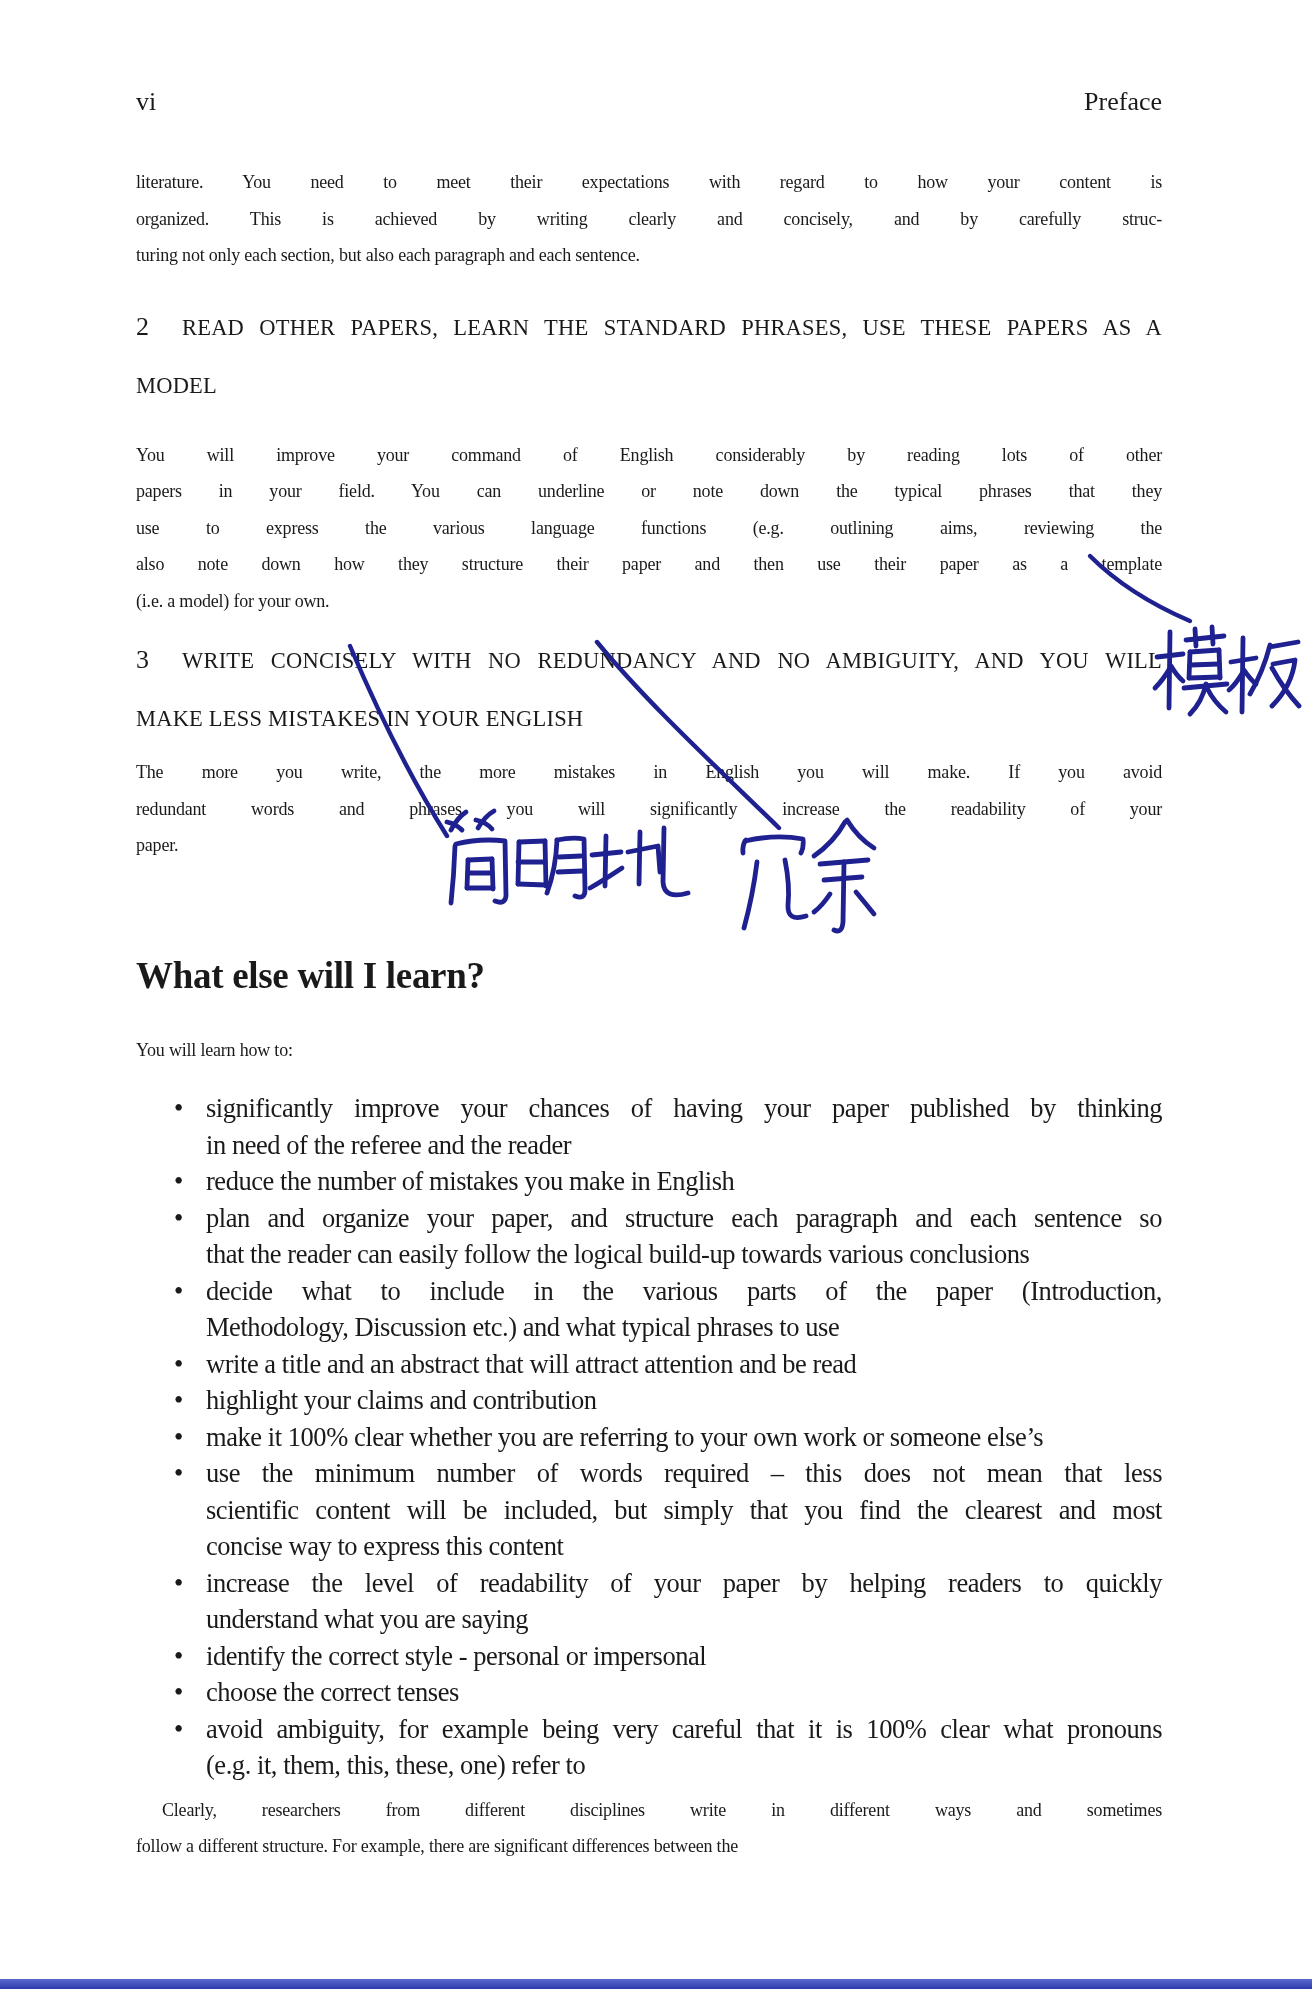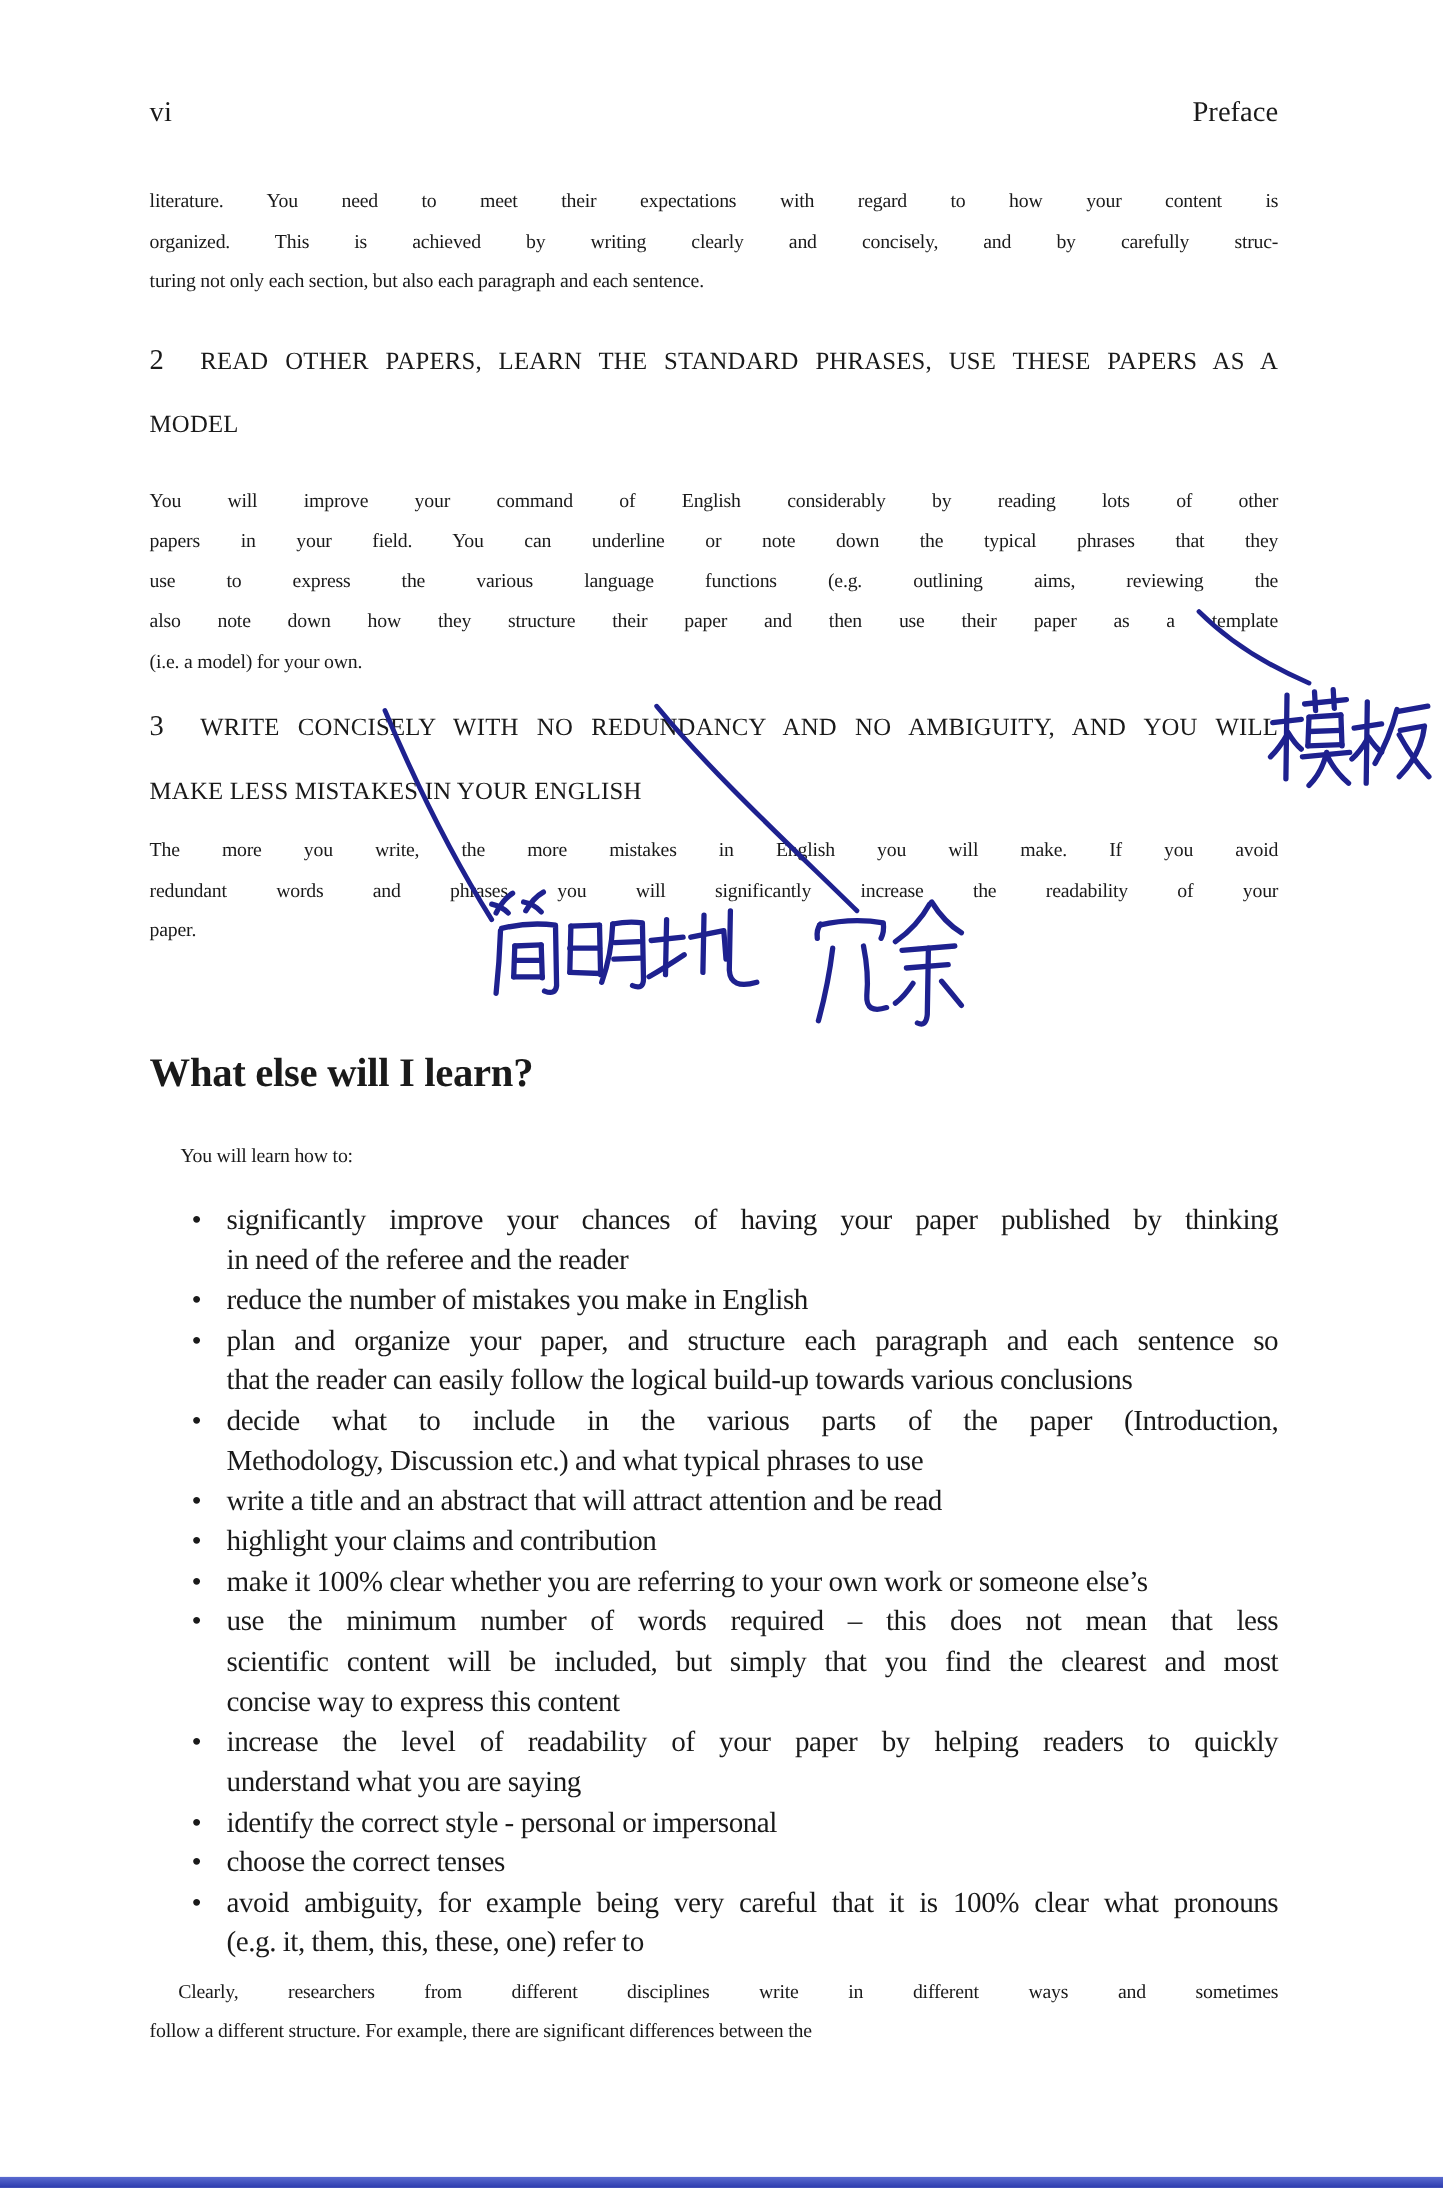--- a/index.html
+++ b/index.html
@@ -13,21 +13,21 @@
   .line.last{text-align-last:left;}
   .line.indent{text-indent:26px;}
   .para-1{margin-top:46px;}
   .sec{margin-top:24px;}
   .sec .line{font-size:22.5px;line-height:58px;letter-spacing:0.2px;}
   .sec-num{display:inline-block;width:46px;font-size:26px;letter-spacing:0;}
   .sec-3{margin-top:12px;}
   .para-2{margin-top:22px;}
   .para-3{margin-top:6px;}
   .what-else{margin-top:92px;font-size:37px;font-weight:bold;line-height:40px;letter-spacing:-0.3px;}
-  .intro{margin-top:36px;margin-left:28px;}
+  .intro{margin-top:36px;}
   .bullets{margin-top:22px;}
   .b-line{position:relative;padding-left:70px;font-size:26.5px;line-height:36.5px;
     text-align:justify;text-align-last:justify;letter-spacing:-0.45px;}
   .b-line.last{text-align-last:left;}
   .dot{position:absolute;left:38px;letter-spacing:0;}
   .closing{margin-top:8px;}
   .ink-overlay{position:absolute;left:0;top:0;width:1312px;height:1989px;pointer-events:none;}
   .bottom-bar{position:absolute;left:0;right:0;bottom:0;height:10px;}
 </style>
 </head>

